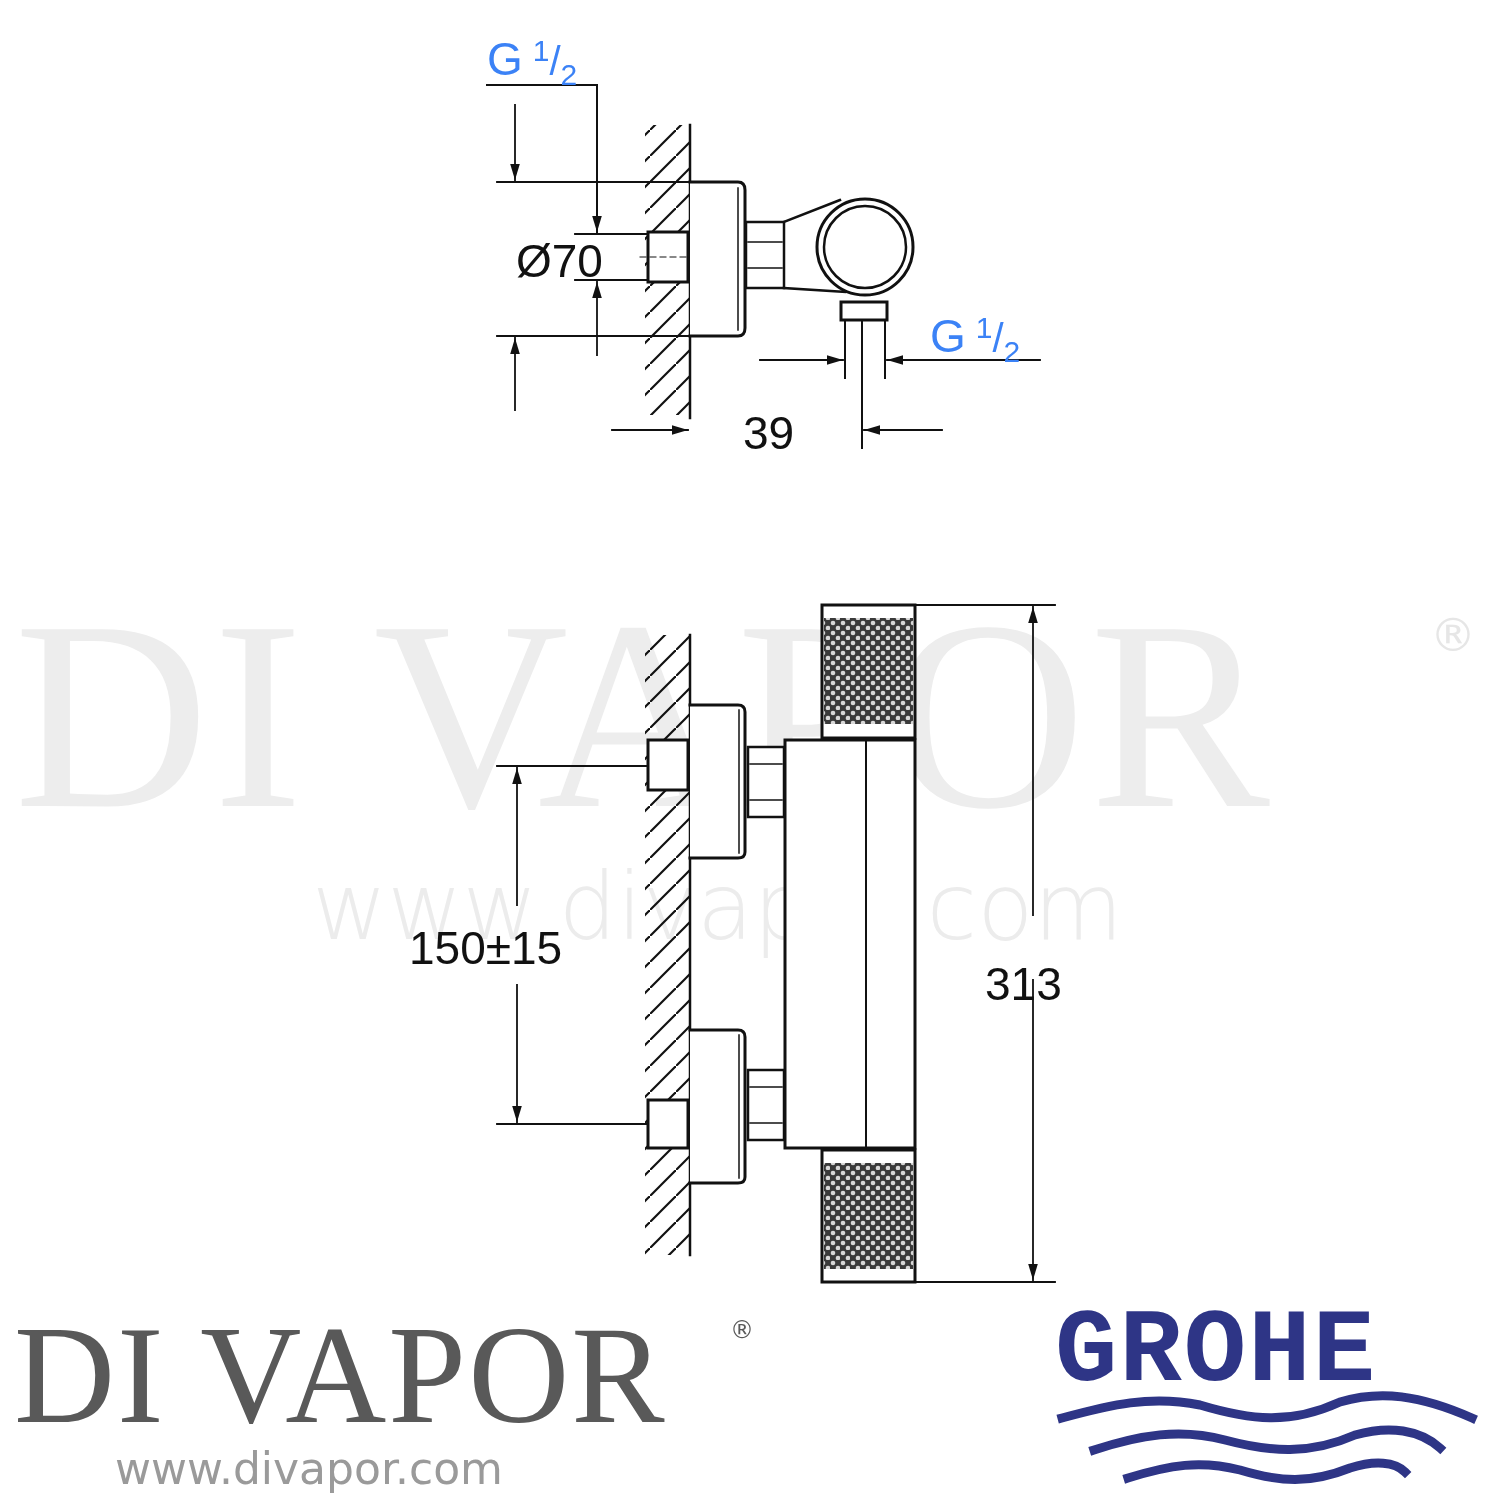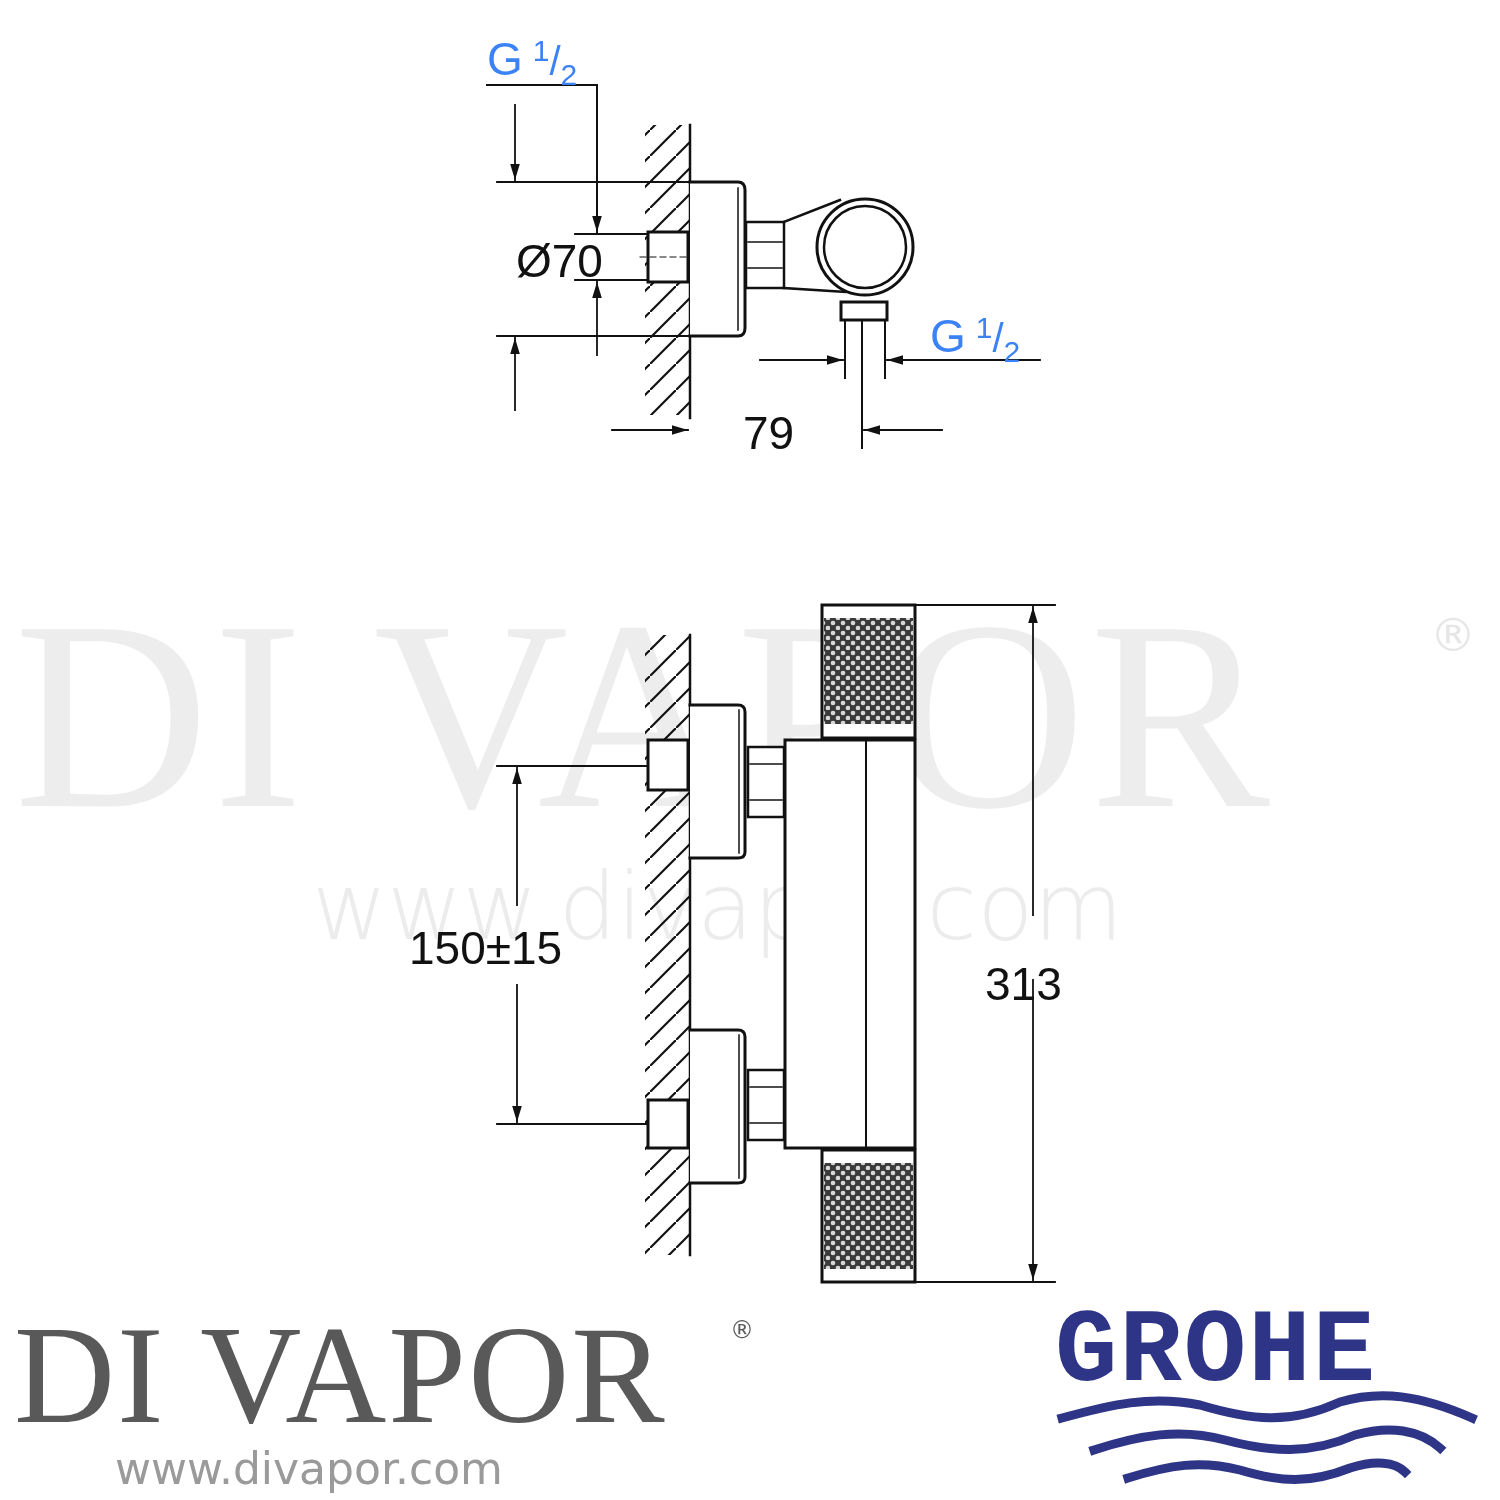--- a/index.html
+++ b/index.html
@@ -140,21 +140,21 @@
   </g>
 </svg>
 
 <div class="g-label" style="left:487px; top:36px;">
   <span class="g">G</span><span class="frac-n">1</span><span class="frac-s">/</span><span class="frac-d">2</span>
 </div>
 <div class="dim-text" style="left:484px; top:238px;margin-left:32px;">Ø70</div>
 <div class="g-label" style="left:930px; top:313px;">
   <span class="g">G</span><span class="frac-n">1</span><span class="frac-s">/</span><span class="frac-d">2</span>
 </div>
-<div class="dim-text" style="left:743px; top:410px;">79</div>
+<div class="dim-text" style="left:743px; top:410px;">39</div>
 <div class="dim-text" style="left:409px; top:925px;">150±15</div>
 <div class="dim-text" style="left:985px; top:961px;">313</div>
 
 <div>
   <div class="logo-dv" style="left:14px; top:1305px;">DI VAPOR</div>
   <div class="logo-dv-reg" style="left:730px; top:1316px;">®</div>
   <div class="logo-url" style="left:115px; top:1447px;">www.divapor.com</div>
 </div>
 <div class="grohe" style="left:1055px; top:1300px;">GROHE</div>
 

